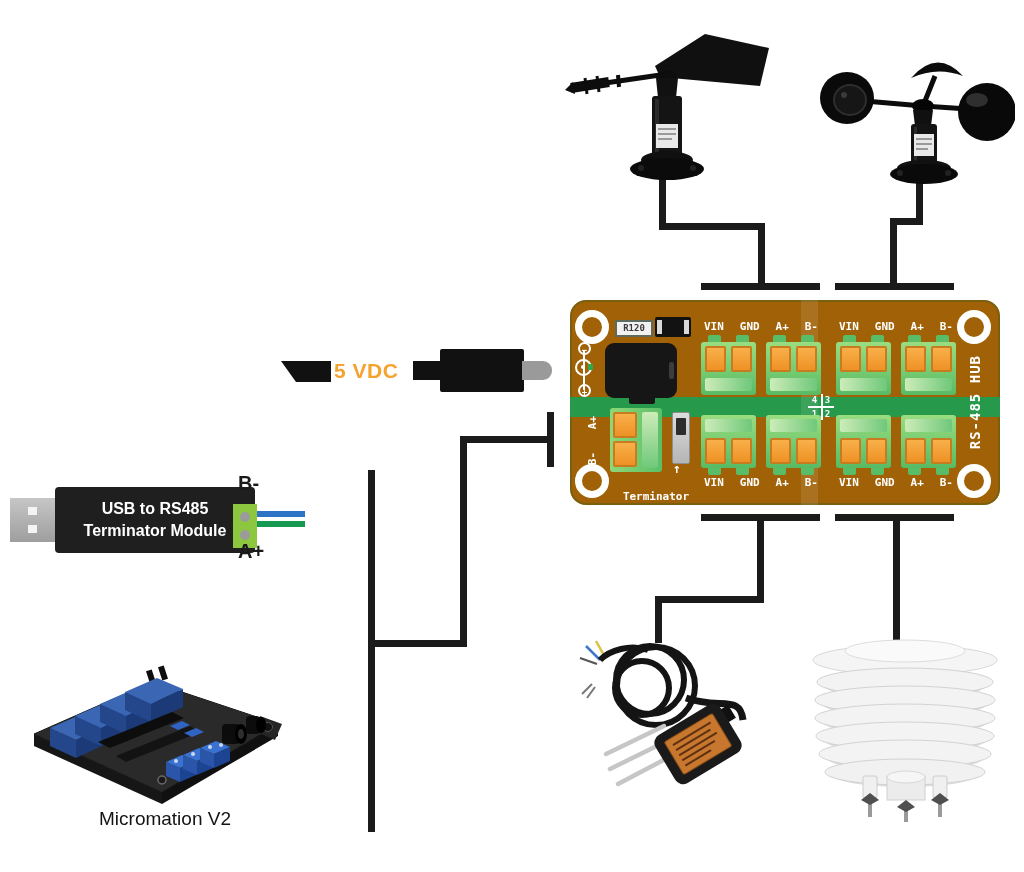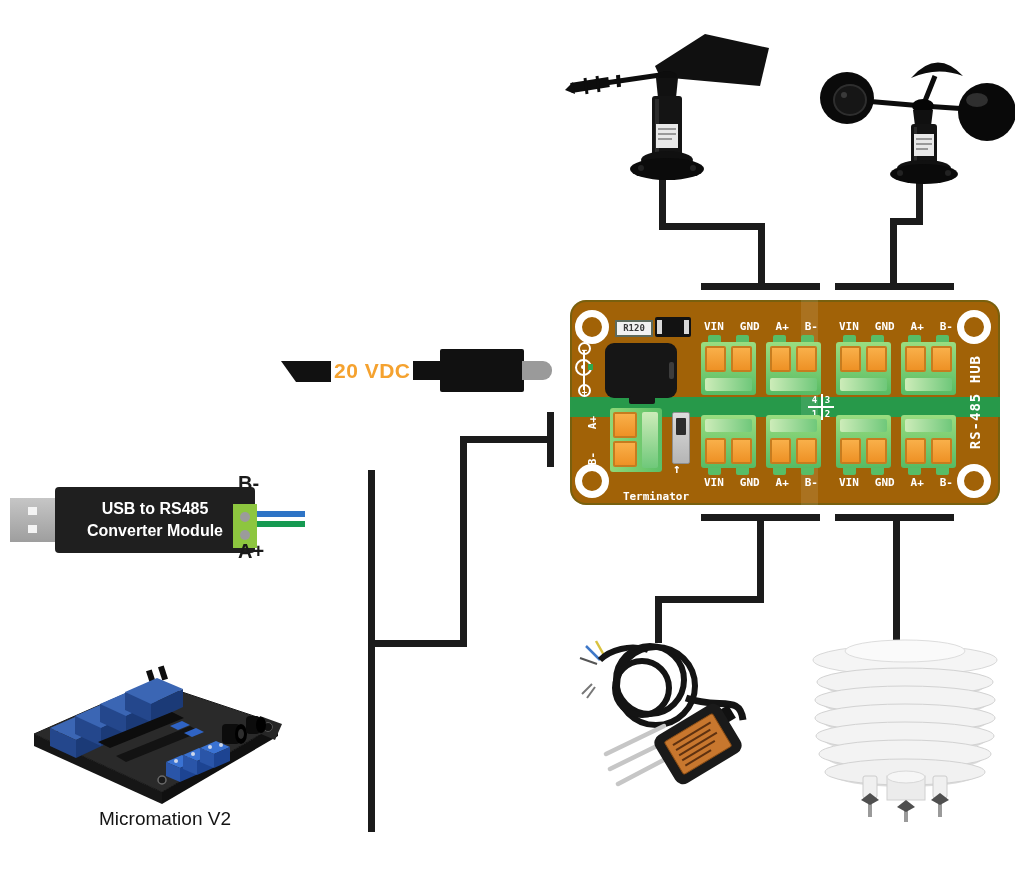--- a/index.html
+++ b/index.html
@@ -120,21 +120,21 @@
   <div class="w" style="left:655px;top:596px;width:7px;height:47px"></div>
   <div class="w" style="left:835px;top:514px;width:119px;height:7px"></div>
   <div class="w" style="left:893px;top:514px;width:7px;height:126px"></div>
   <div class="w" style="left:547px;top:412px;width:7px;height:55px"></div>
   <div class="w" style="left:460px;top:436px;width:94px;height:7px"></div>
   <div class="w" style="left:460px;top:436px;width:7px;height:211px"></div>
   <div class="w" style="left:368px;top:640px;width:99px;height:7px"></div>
   <div class="w" style="left:368px;top:470px;width:7px;height:362px"></div>
 
   <div class="vdc-cable"></div>
-  <div class="vdc-label">20 VDC</div>
+  <div class="vdc-label">5 VDC</div>
   <div class="vdc-boot"></div>
   <div class="vdc-body"></div>
   <div class="vdc-tip"></div>
 
   <div class="hub">
     <div class="hband"></div>
     <div class="vband"></div>
     <div class="hole" style="left:5px;top:10px"></div>
     <div class="hole" style="left:387px;top:10px"></div>
     <div class="hole" style="left:5px;top:164px"></div>
@@ -297,21 +297,21 @@
         </div>
       </div>
   </div>
 
   <div class="usb-plug">
       <i></i>
       <i></i>
     </div>
   <div class="usb-body">
     <span>USB to RS485</span>
-    <span>Converter Module</span>
+    <span>Terminator Module</span>
   </div>
   <div class="usb-term">
       <i></i>
       <i></i>
     </div>
   <div class="wire-blue"></div>
   <div class="wire-green"></div>
   <div class="pin-top">B-</div>
   <div class="pin-bottom">A+</div>
 

